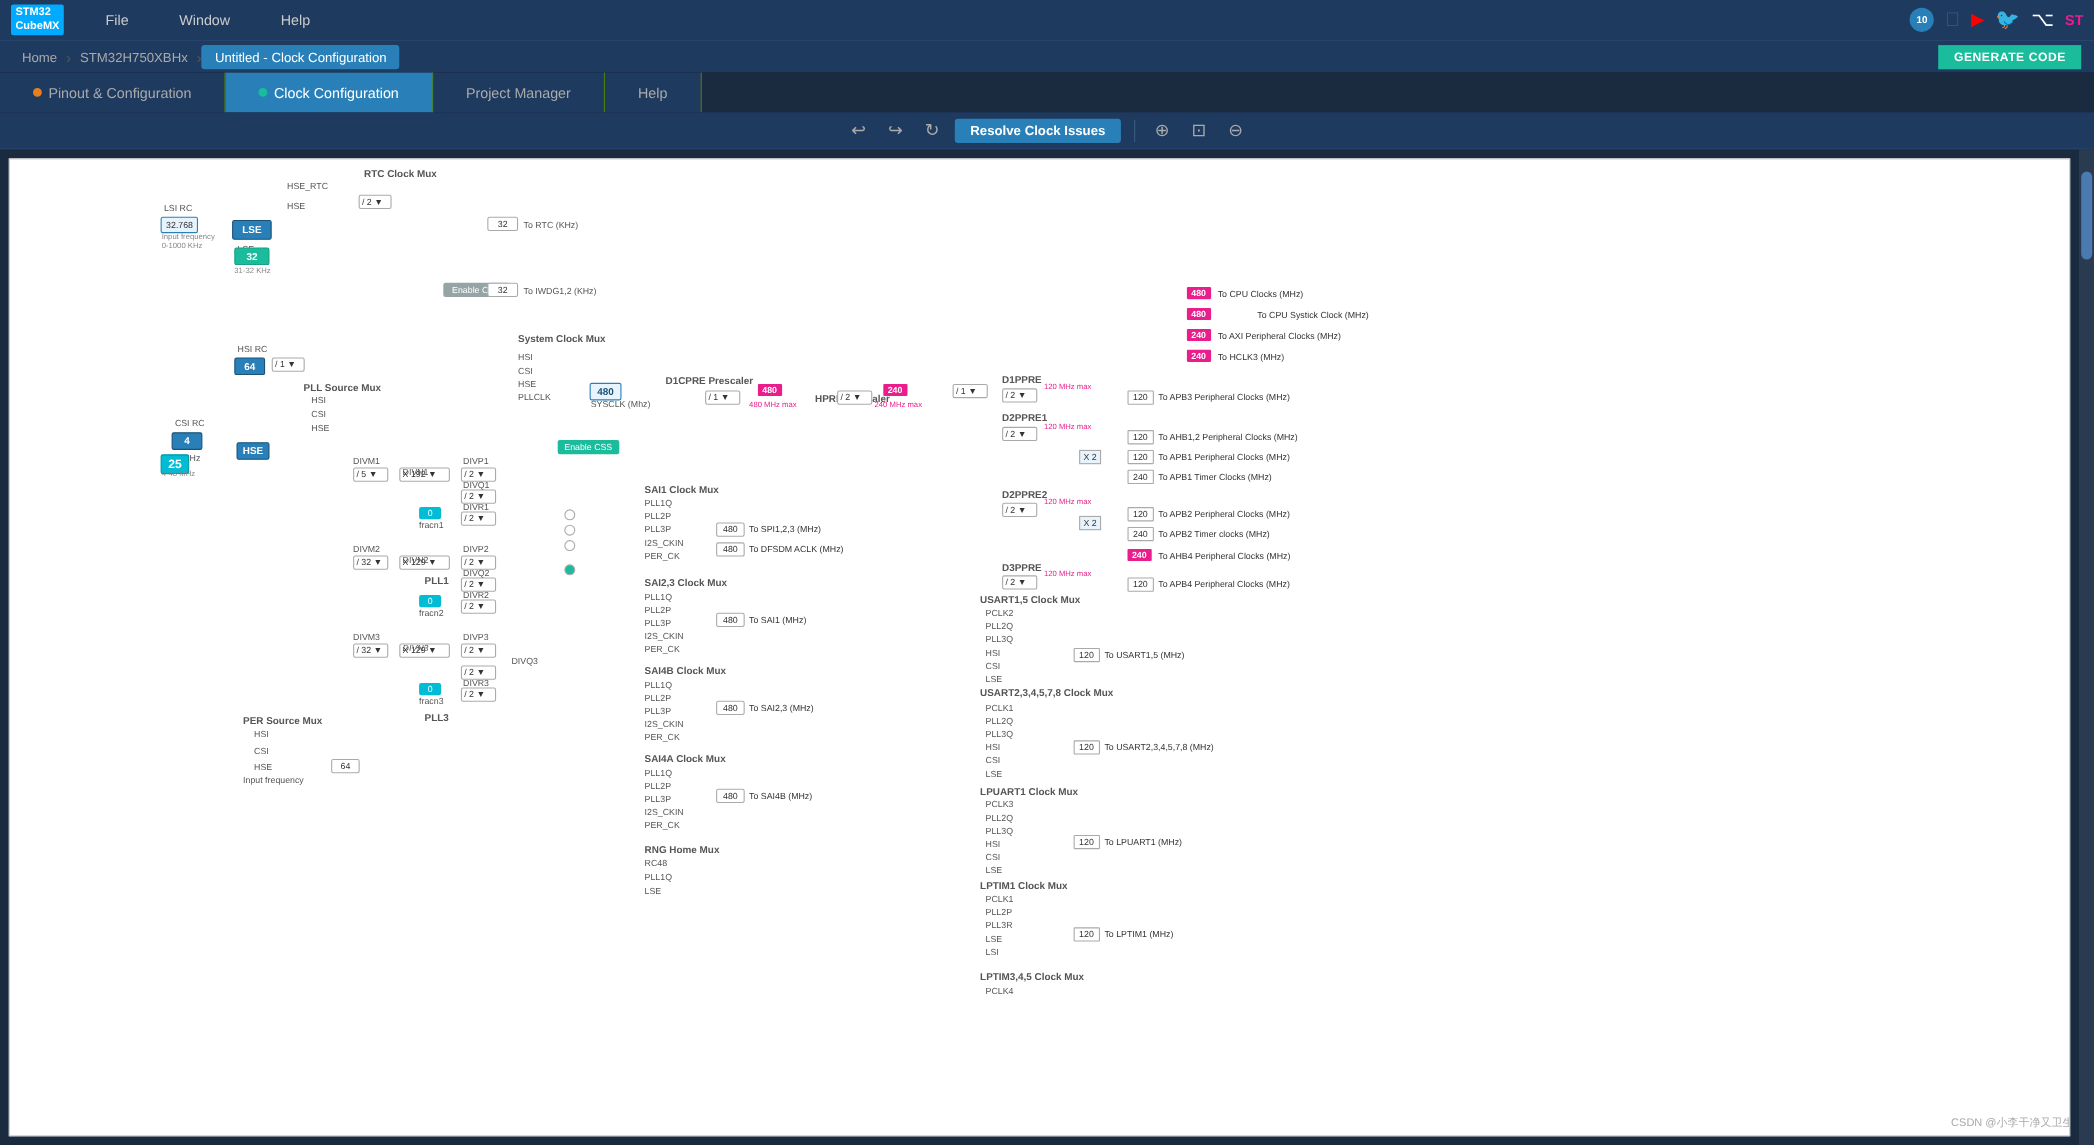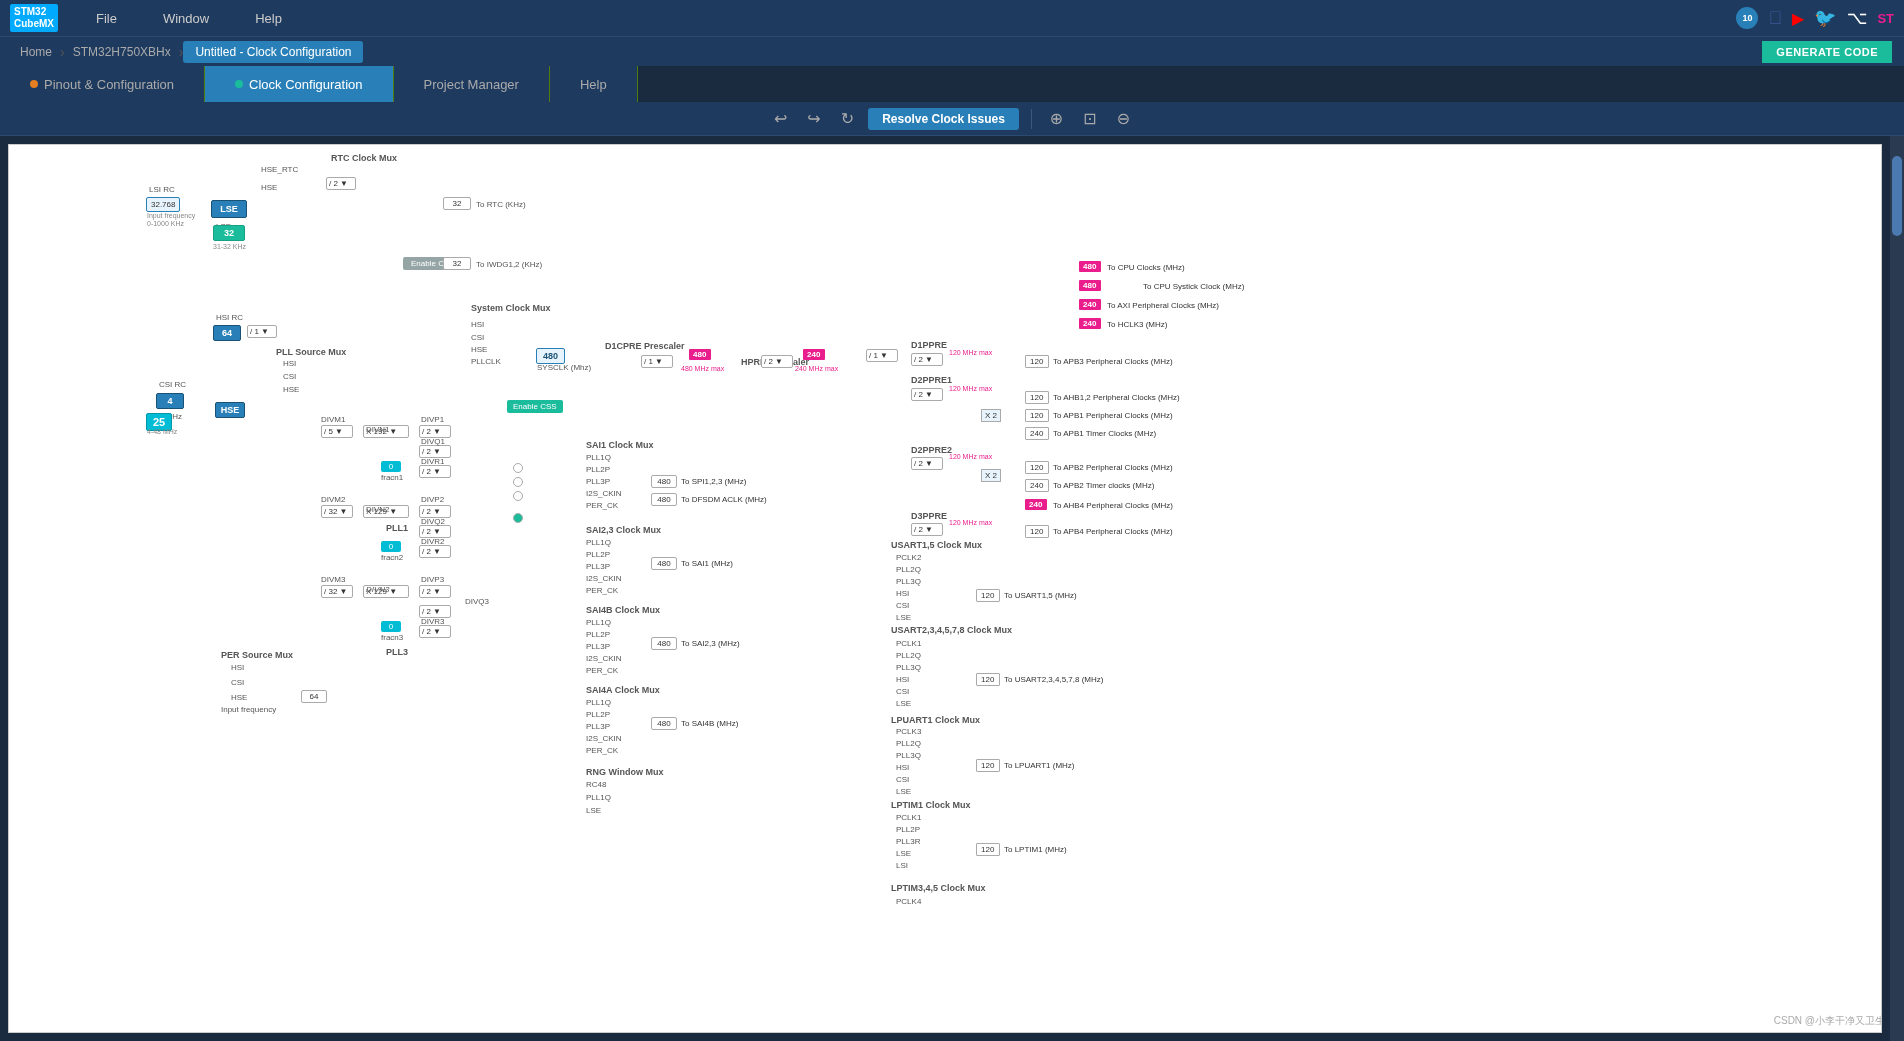--- a/index.html
+++ b/index.html
@@ -362,21 +362,21 @@
 
       <div class="section-label" style="top:540px; left:565px;">SAI4A Clock Mux</div>
       <div class="clk-label" style="top:553px; left:565px;">PLL1Q</div>
       <div class="clk-label" style="top:565px; left:565px;">PLL2P</div>
       <div class="clk-label" style="top:577px; left:565px;">PLL3P</div>
       <div class="clk-label" style="top:589px; left:565px;">I2S_CKIN</div>
       <div class="clk-label" style="top:601px; left:565px;">PER_CK</div>
       <div class="freq-input" style="top:572px; left:630px; width:26px;">480</div>
       <div class="output-label" style="top:574px; left:660px;">To SAI4B (MHz)</div>
 
-      <div class="section-label" style="top:622px; left:565px;">RNG Window Mux</div>
+      <div class="section-label" style="top:622px; left:565px;">RNG Home Mux</div>
       <div class="clk-label" style="top:635px; left:565px;">RC48</div>
       <div class="clk-label" style="top:648px; left:565px;">PLL1Q</div>
       <div class="clk-label" style="top:661px; left:565px;">LSE</div>
 
       <div class="section-label" style="top:505px; left:200px;">PER Source Mux</div>
       <div class="clk-label" style="top:518px; left:210px;">HSI</div>
       <div class="clk-label" style="top:533px; left:210px;">CSI</div>
       <div class="clk-label" style="top:548px; left:210px;">HSE</div>
 
       <div class="freq-input" style="top:545px; left:280px; width:26px;">64</div>

